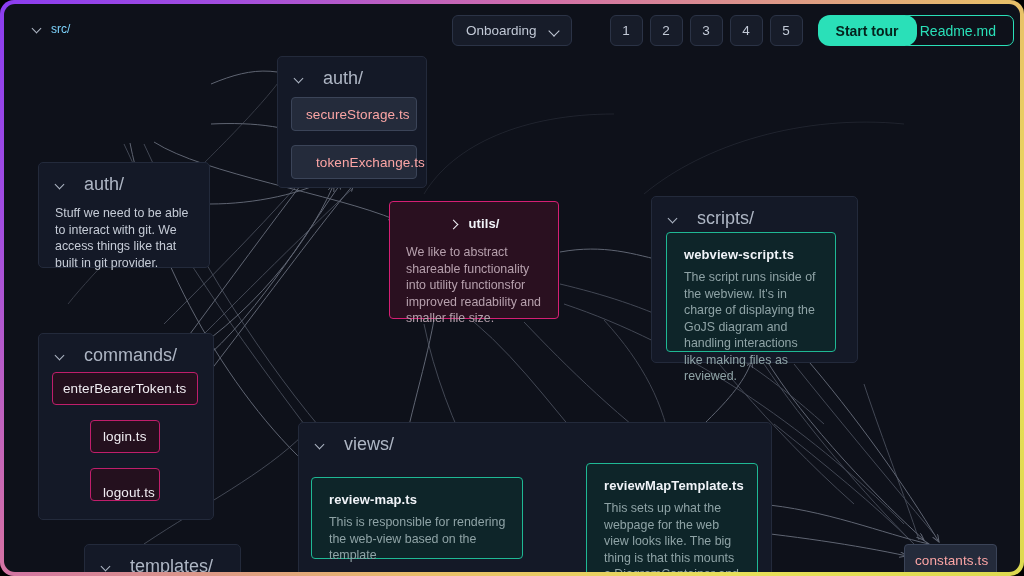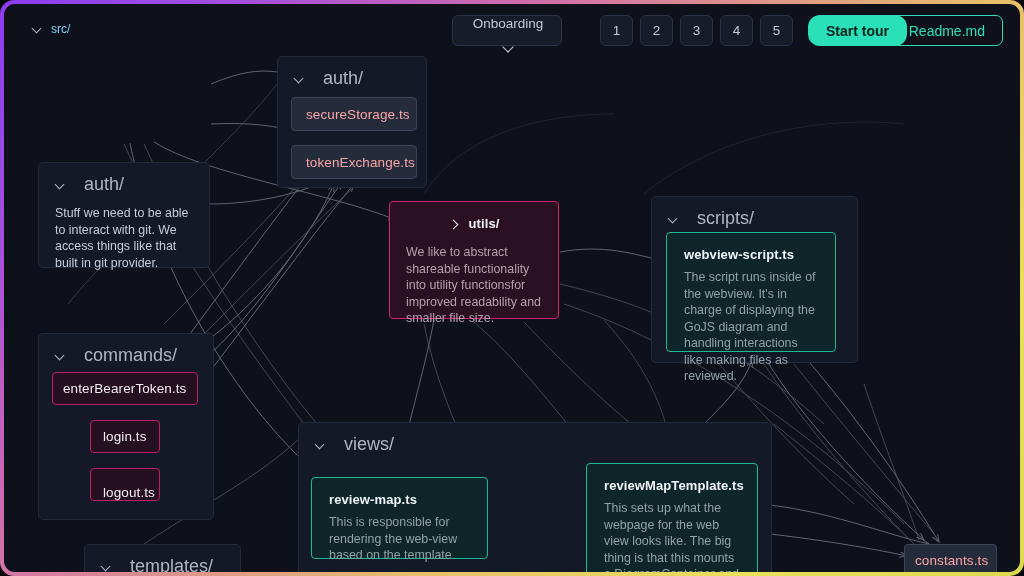--- a/index.html
+++ b/index.html
@@ -47,21 +47,20 @@
     gap: 12px;
     height: 31px;
     padding: 0 11px 0 13px;
     min-width: 110px;
     background: #171c29;
     border: 1px solid #2b3346;
     border-radius: 6px;
     color: #c2c9d6;
     font-size: 13.5px;
     cursor: pointer;
-    flex-direction: column;
   }
   .chev-down {
     width: 11px; height: 7px;
     position: relative; flex: none;
   }
   .chev-down::before {
     content: "";
     position: absolute; left: 1px; top: 0;
     width: 7px; height: 7px;
     border-right: 1.7px solid #c2c9d6;
@@ -89,21 +88,21 @@
     color: #04221c;
     font-size: 14px;
     font-weight: 600;
     display: flex; align-items: center; justify-content: center;
     cursor: pointer;
     margin-left: 5px;
     font-family: "Liberation Sans", sans-serif;
   }
   .readme-btn {
     position: absolute;
-    top: 11px; right: 17px;
+    top: 11px; right: 6px;
     height: 31px;
     padding: 0 17px;
     background: transparent;
     border: 1.4px solid #2ae0b8;
     border-radius: 7px;
     color: #2ae0b8;
     font-size: 14px;
     display: flex; align-items: center; justify-content: center;
     cursor: pointer;
     z-index: 40;
@@ -340,21 +339,21 @@
         <span class="chev down"></span>
         <span>templates/</span>
       </div>
     </div>
 
 
     <div class="node plain" style="left:287px;top:93px;width:126px;height:34px;padding:0 14px;">
       <div class="n-title">secureStorage.ts</div>
     </div>
 
-    <div class="node plain" style="left:287px;top:141px;width:126px;height:34px;padding:0 14px;">
+    <div class="node plain" style="left:287px;top:141px;width:126px;height:34px;padding:0 24px;">
       <div class="n-title">tokenExchange.ts</div>
     </div>
 
     <div class="node pink" style="left:385px;top:197px;width:170px;height:118px;padding:14px 16px 0 16px;">
       <div style="display:flex;align-items:center;gap:10px;justify-content:center;">
         <span class="chev right"></span>
         <span class="n-title">utils/</span>
       </div>
       <div class="n-desc" style="margin-top:13px;">We like to abstract shareable functionality into utility functionsfor improved readability and smaller file size.</div>
     </div>
@@ -369,21 +368,21 @@
     </div>
 
     <div class="node pinkbox" style="left:86px;top:416px;width:70px;height:33px;padding:0 12px;">
       <div class="n-title">login.ts</div>
     </div>
 
     <div class="node pinkbox" style="left:86px;top:464px;width:70px;height:33px;padding:0 12px;align-items:flex-end;">
       <div class="n-title">logout.ts</div>
     </div>
 
-    <div class="node teal pad" style="left:307px;top:473px;width:177px;height:82px;">
+    <div class="node teal pad" style="left:307px;top:473px;width:212px;height:82px;">
       <div class="n-title">review-map.ts</div>
       <div class="n-desc">This is responsible for rendering the web-view based on the template</div>
     </div>
 
     <div class="node teal pad" style="left:582px;top:459px;width:172px;height:117px;">
       <div class="n-title">reviewMapTemplate.ts</div>
       <div class="n-desc">This sets up what the webpage for the web view looks like. The big thing is that this mounts a DiagramContainer and imports the webview-script file.</div>
     </div>
 
     <div class="node plain" style="left:900px;top:540px;width:93px;height:32px;padding:0 10px;">

